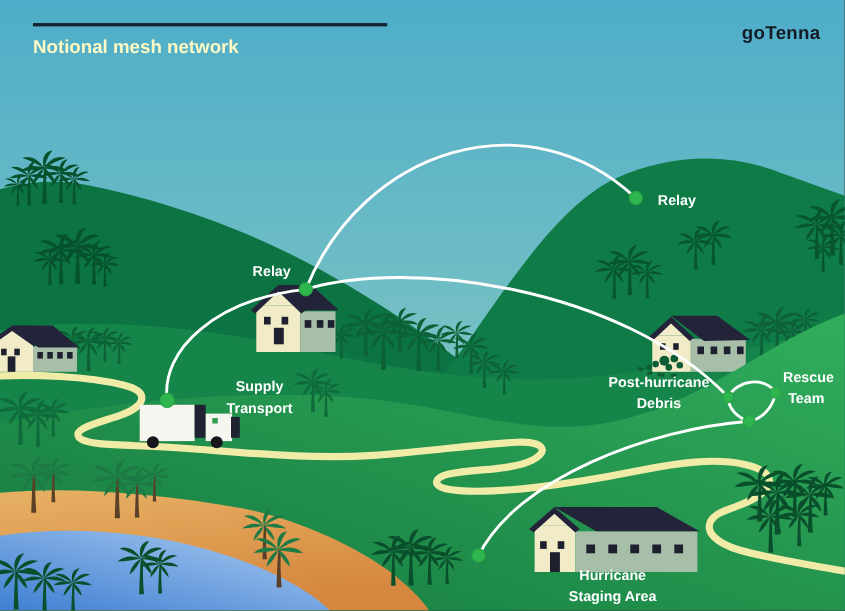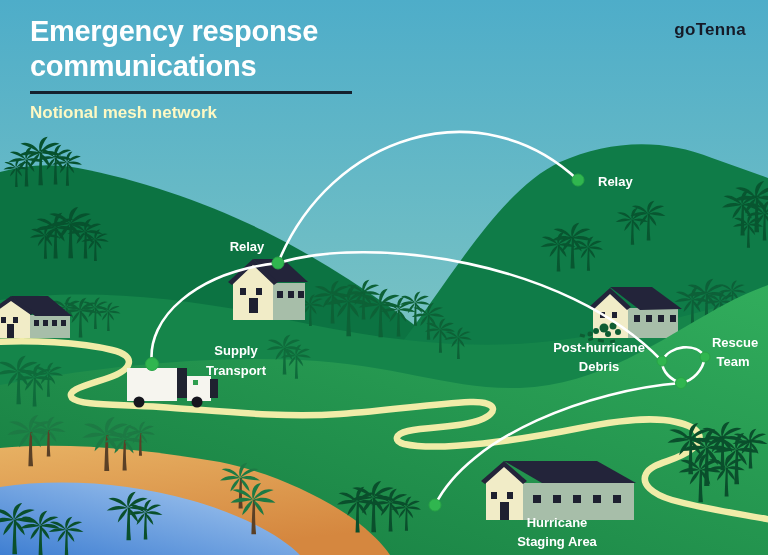--- a/index.html
+++ b/index.html
@@ -14,24 +14,20 @@
         font-size:17px;font-weight:600;letter-spacing:0.3px;}
   text.nlabel{fill:#ffffff;font-family:"Liberation Sans",sans-serif;
               font-size:13px;font-weight:700;}
 </style>
 </head>
 <body>
 
 <div id="stage">
 
   <div id="header">
-    <div id="title">
-      <div>Emergency response</div>
-      <div>communications</div>
-    </div>
     <div id="title-rule"></div>
     <div id="subtitle">Notional mesh network</div>
   </div>
 
   <div id="logo">goTenna</div>
 
   <svg id="scene" width="768" height="555" viewBox="0 0 768 555">
     <defs>
       <linearGradient id="sky" x1="0" y1="0" x2="0" y2="1">
         <stop offset="0" stop-color="#4eadc9"></stop>

